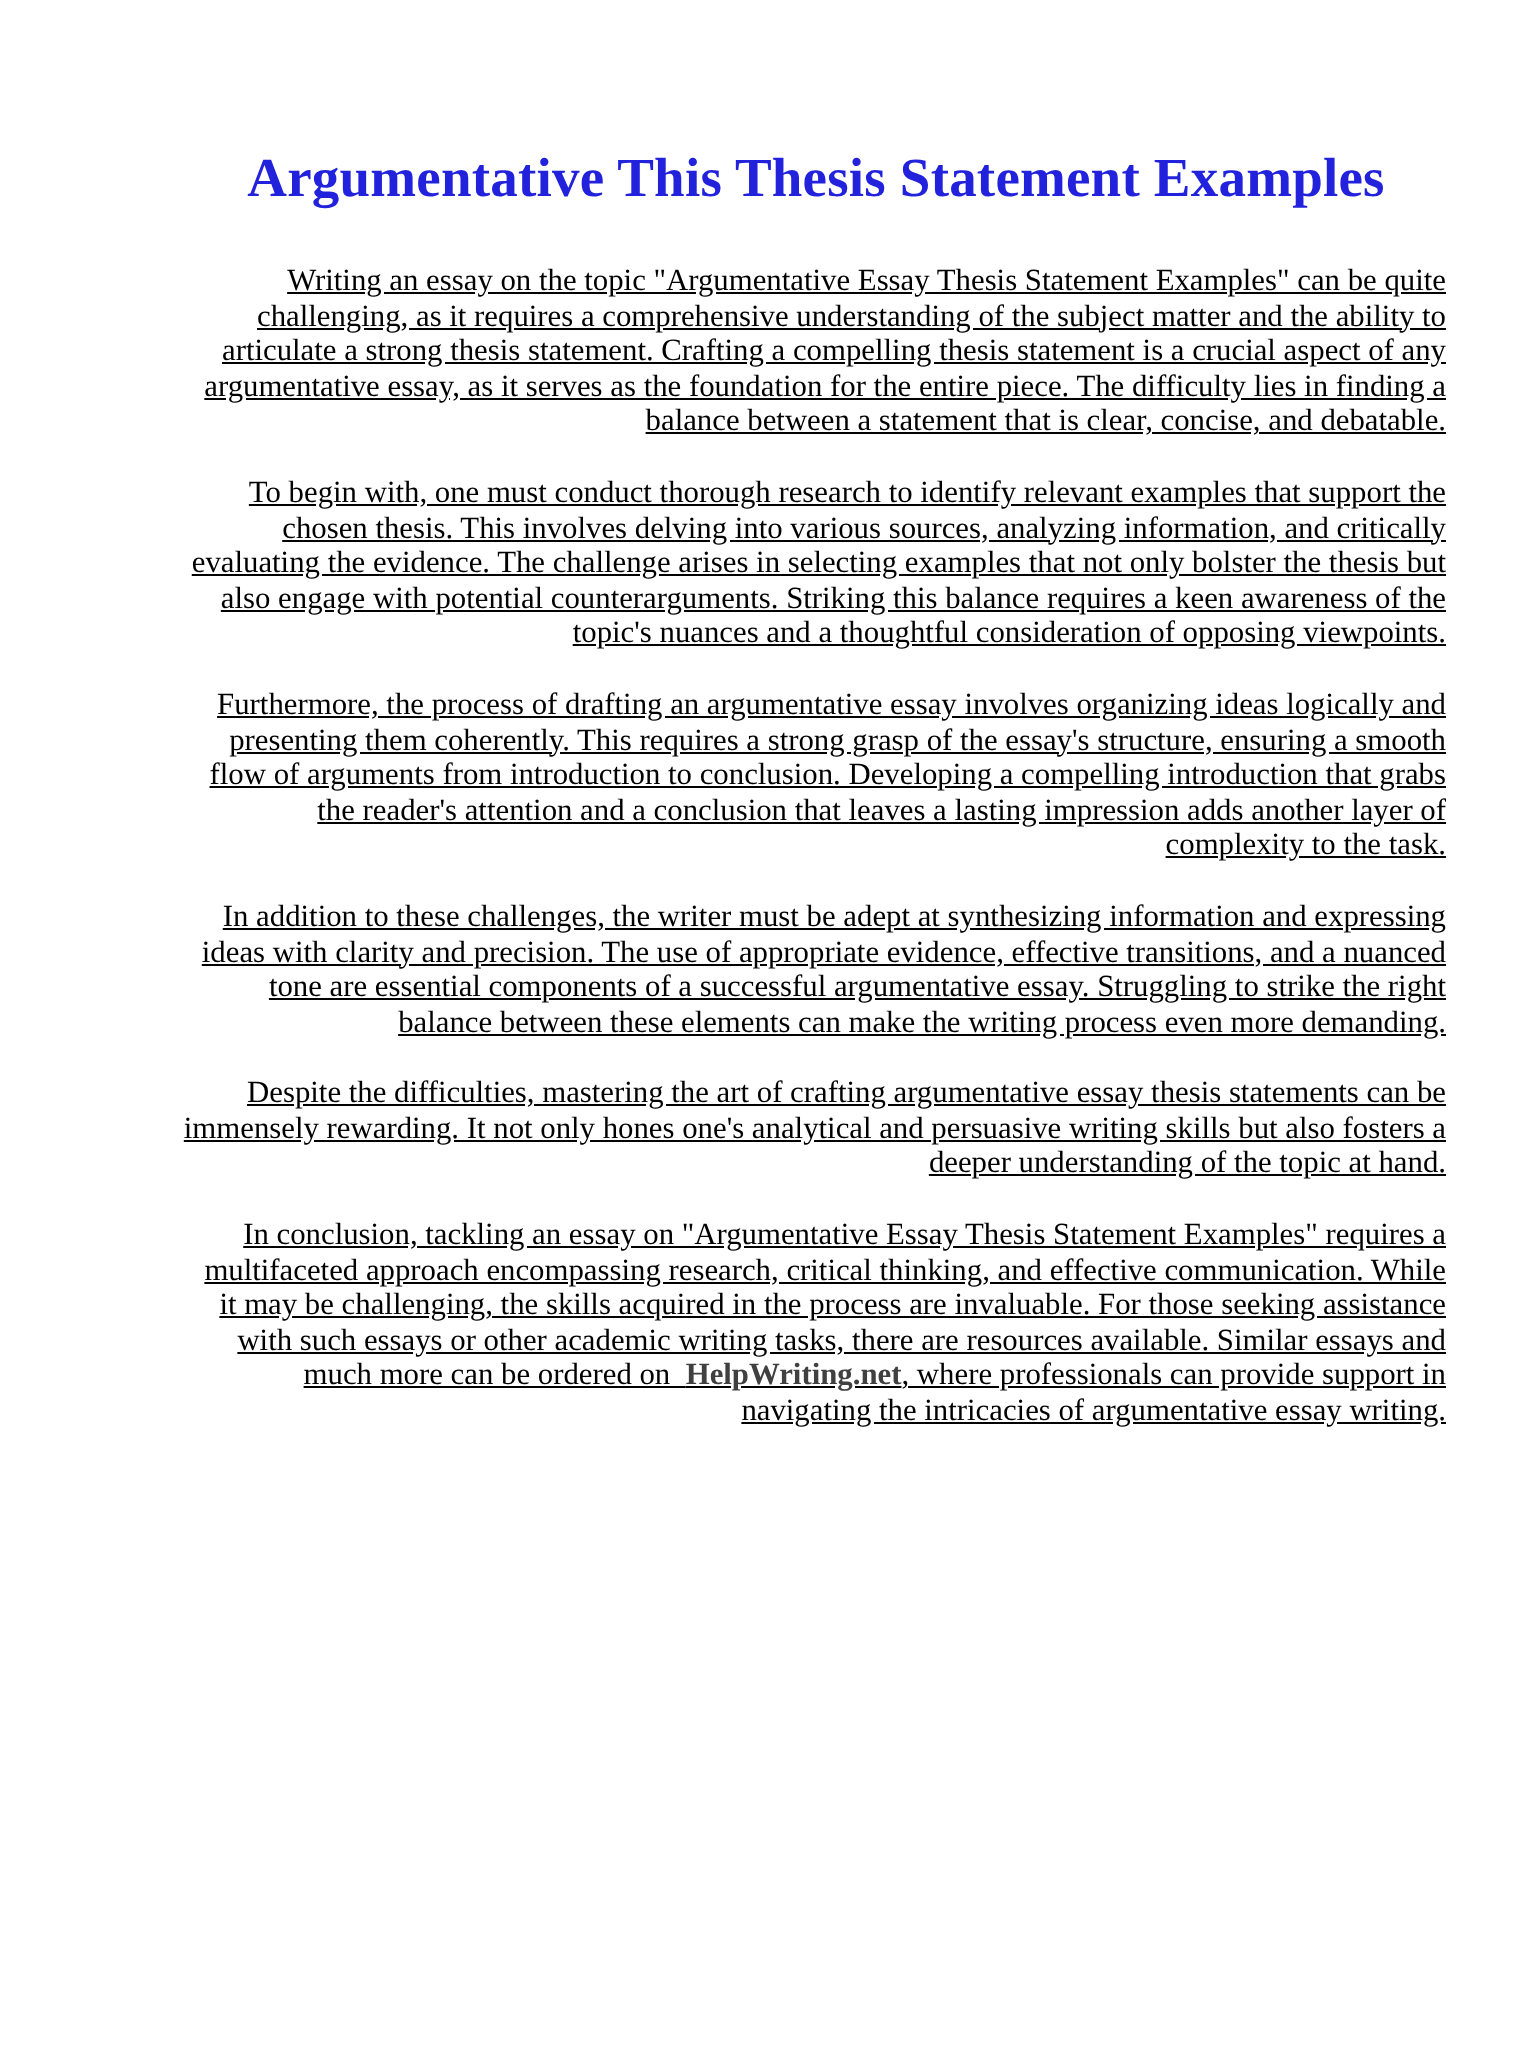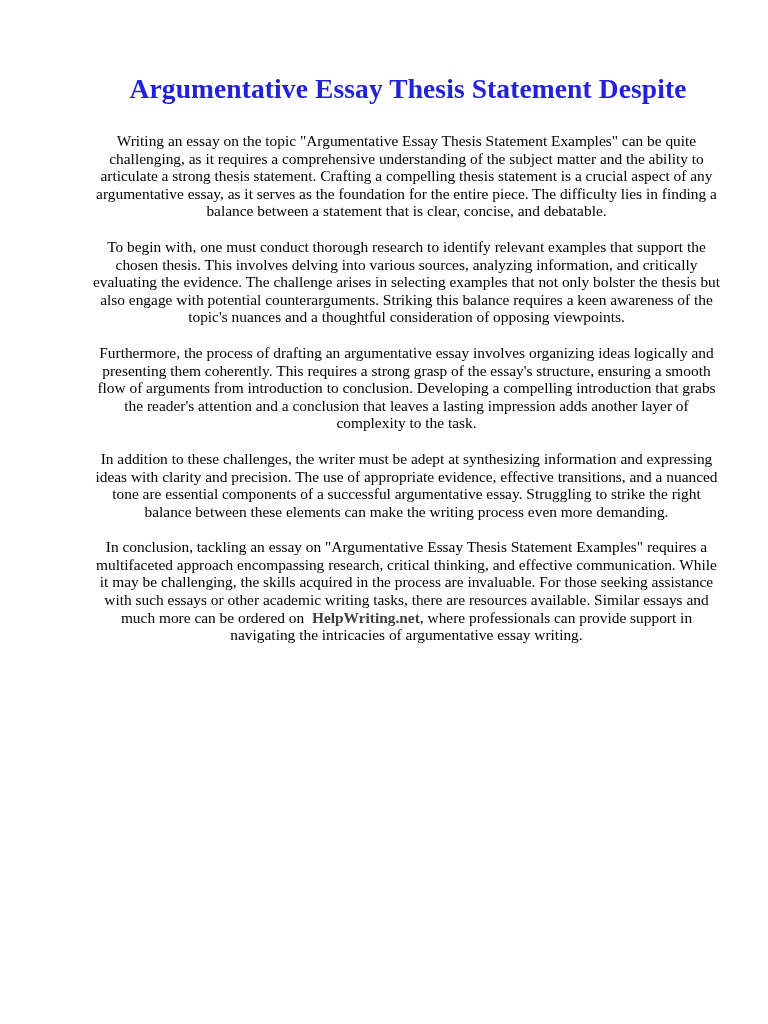--- a/index.html
+++ b/index.html
@@ -39,23 +39,24 @@
   }
   .paragraphs {
     margin-top: 26px;
   }
   p.para {
     margin: 18px 0 12px 0;
     padding: 0;
     color: #000000;
     font-size: 15.4px;
     line-height: 17.6px;
-    text-align: center;
+    text-align: right;
     font-family: "Liberation Serif", "DejaVu Serif", serif;
     word-spacing: 0px;
+    text-decoration: underline;
   }
   p.para:last-child {
     margin-bottom: 0;
   }
   a.inline-link {
     color: #404040;
     font-weight: bold;
     text-decoration: none;
     font-family: "Liberation Serif", "DejaVu Serif", serif;
   }
@@ -63,32 +64,33 @@
     white-space: pre;
   }
 </style>
 </head>
 <body>
 
 <div class="page">
 
   <article class="doc-body">
 
-    <h1 class="doc-title">Argumentative Essay Thesis Statement Despite</h1>
+    <h1 class="doc-title">Argumentative This Thesis Statement Examples</h1>
 
     <div class="paragraphs">
 
       <p class="para">Writing an essay on the topic "Argumentative Essay Thesis Statement Examples" can be quite challenging, as it requires a comprehensive understanding of the subject matter and the ability to articulate a strong thesis statement. Crafting a compelling thesis statement is a crucial aspect of any argumentative essay, as it serves as the foundation for the entire piece. The difficulty lies in finding a balance between a statement that is clear, concise, and debatable.</p>
 
       <p class="para">To begin with, one must conduct thorough research to identify relevant examples that support the chosen thesis. This involves delving into various sources, analyzing information, and critically evaluating the evidence. The challenge arises in selecting examples that not only bolster the thesis but also engage with potential counterarguments. Striking this balance requires a keen awareness of the topic's nuances and a thoughtful consideration of opposing viewpoints.</p>
 
       <p class="para">Furthermore, the process of drafting an argumentative essay involves organizing ideas logically and presenting them coherently. This requires a strong grasp of the essay's structure, ensuring a smooth flow of arguments from introduction to conclusion. Developing a compelling introduction that grabs the reader's attention and a conclusion that leaves a lasting impression adds another layer of complexity to the task.</p>
 
       <p class="para">In addition to these challenges, the writer must be adept at synthesizing information and expressing ideas with clarity and precision. The use of appropriate evidence, effective transitions, and a nuanced tone are essential components of a successful argumentative essay. Struggling to strike the right balance between these elements can make the writing process even more demanding.</p>
 
+      <p class="para">Despite the difficulties, mastering the art of crafting argumentative essay thesis statements can be immensely rewarding. It not only hones one's analytical and persuasive writing skills but also fosters a deeper understanding of the topic at hand.</p>
 
       <p class="para"><span>In conclusion, tackling an essay on "Argumentative Essay Thesis Statement Examples" requires a multifaceted approach encompassing research, critical thinking, and effective communication. While it may be challenging, the skills acquired in the process are invaluable. For those seeking assistance with such essays or other academic writing tasks, there are resources available. Similar essays and much more can be ordered on </span><span class="nowrap-space"> </span><a class="inline-link" href="#">HelpWriting.net</a><span>, where professionals can provide support in navigating the intricacies of argumentative essay writing.</span></p>
 
     </div>
 
   </article>
 
 </div>
 
 </body></html>

